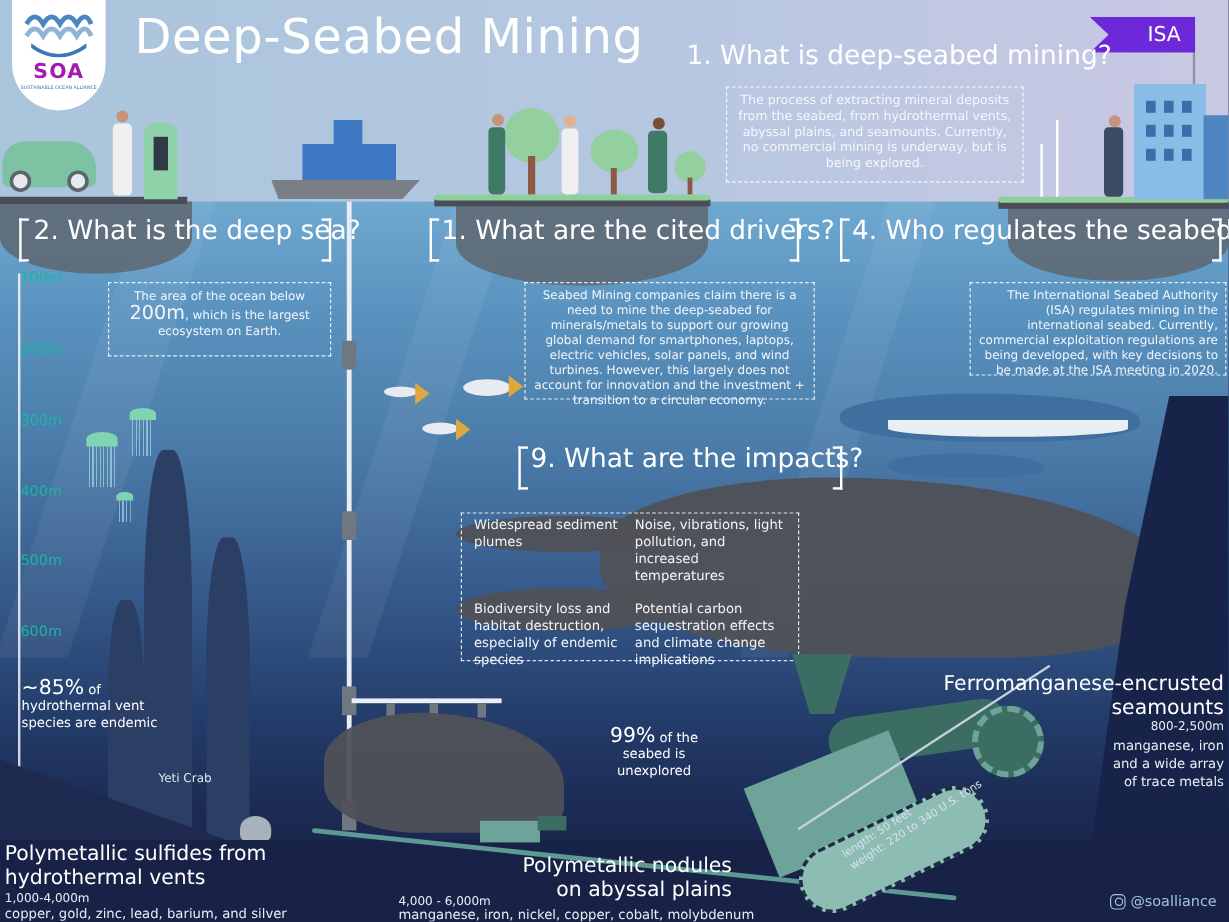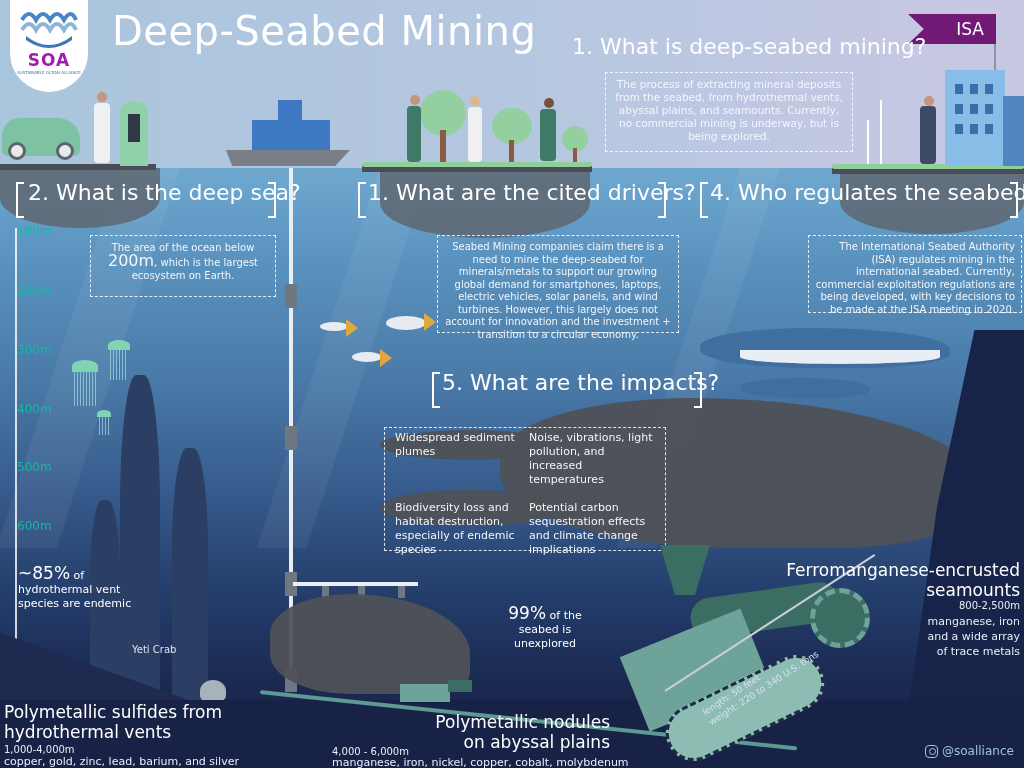--- a/index.html
+++ b/index.html
@@ -82,21 +82,21 @@
   .miner-dark { position: absolute; background: #3c6d62; }
   .miner-track { position: absolute; background: #8dbcb3; border: 3px dashed #1f2c48; border-radius: 30px; }
 
   .social { position: absolute; left: 925px; top: 744px; font-size: 12px; color: #9fc4e6; display: flex; align-items: center; gap: 4px; }
   .ig-icon { width: 13px; height: 13px; border: 1.5px solid #9fc4e6; border-radius: 4px; position: relative; }
   .ig-icon::after { content: ""; position: absolute; left: 2.5px; top: 2.5px; width: 5px; height: 5px; border: 1.5px solid #9fc4e6; border-radius: 50%; }
 
   .measure { position: absolute; left: 700px; top: 708px; font-size: 9px; color: #d8e2ee; transform: rotate(-33deg); transform-origin: left top; line-height: 12px; }
   .arrow-line { position: absolute; left: 665px; top: 690px; width: 250px; height: 1.5px; background: #c6d0dc; transform: rotate(-33deg); transform-origin: left center; }
 
-  .isa-flag { position: absolute; left: 908px; top: 14px; width: 88px; height: 30px; background: #701a75; clip-path: polygon(0 0, 100% 0, 100% 100%, 0 100%, 18% 50%); display: flex; align-items: center; justify-content: flex-end; padding-right: 12px; font-size: 17px; color: #fff; }
+  .isa-flag { position: absolute; left: 908px; top: 14px; width: 88px; height: 30px; background: #6d28d9; clip-path: polygon(0 0, 100% 0, 100% 100%, 0 100%, 18% 50%); display: flex; align-items: center; justify-content: flex-end; padding-right: 12px; font-size: 17px; color: #fff; }
   .flag-pole { position: absolute; left: 994px; top: 14px; width: 2px; height: 56px; background: #8a95a3; }
   .building { position: absolute; left: 945px; top: 70px; width: 60px; height: 96px; background: #87bde6; }
   .building2 { position: absolute; left: 1003px; top: 96px; width: 21px; height: 70px; background: #4f86c1; }
   .win { position: absolute; width: 8px; height: 10px; background: #3a6ea8; }
 
   .ship-hull { position: absolute; left: 226px; top: 150px; width: 124px; height: 16px; background: #7a7f87; clip-path: polygon(0 0, 100% 0, 88% 100%, 5% 100%); }
   .ship-cabin { position: absolute; left: 252px; top: 120px; width: 78px; height: 30px; background: #3f78c2; }
   .ship-tower { position: absolute; left: 278px; top: 100px; width: 24px; height: 22px; background: #3f78c2; }
   .ship-mast { position: absolute; left: 297px; top: 100px; width: 4px; height: 20px; background: #7f8a95; }
 
@@ -240,21 +240,21 @@
   <div class="whale-belly" style="left:740px;top:350px;width:200px;height:14px;"></div>
   <div class="whale" style="left:740px;top:378px;width:130px;height:20px;"></div>
 
   <div class="plume" style="left:500px;top:398px;width:480px;height:150px;border-radius:40% 60% 30% 50%;"></div>
   <div class="plume" style="left:380px;top:430px;width:180px;height:30px;border-radius:50%;"></div>
   <div class="plume" style="left:380px;top:490px;width:180px;height:36px;border-radius:50%;"></div>
 
   <div class="seamount"></div>
 
   <div class="bracket l" style="left:432px;top:372px;height:36px;"></div>
-  <div class="h-section h5" style="left:442px;">5. What are the impacts?</div>
+  <div class="h-section h5" style="left:442px;">9. What are the impacts?</div>
   <div class="bracket r" style="left:694px;top:372px;height:36px;"></div>
   <div class="dash-box box5">
     <div class="grid">
       <div>Widespread sediment plumes</div>
       <div>Noise, vibrations, light pollution, and increased temperatures</div>
       <div>Biodiversity loss and habitat destruction, especially of endemic species</div>
       <div>Potential carbon sequestration effects and climate change implications</div>
     </div>
   </div>
 

